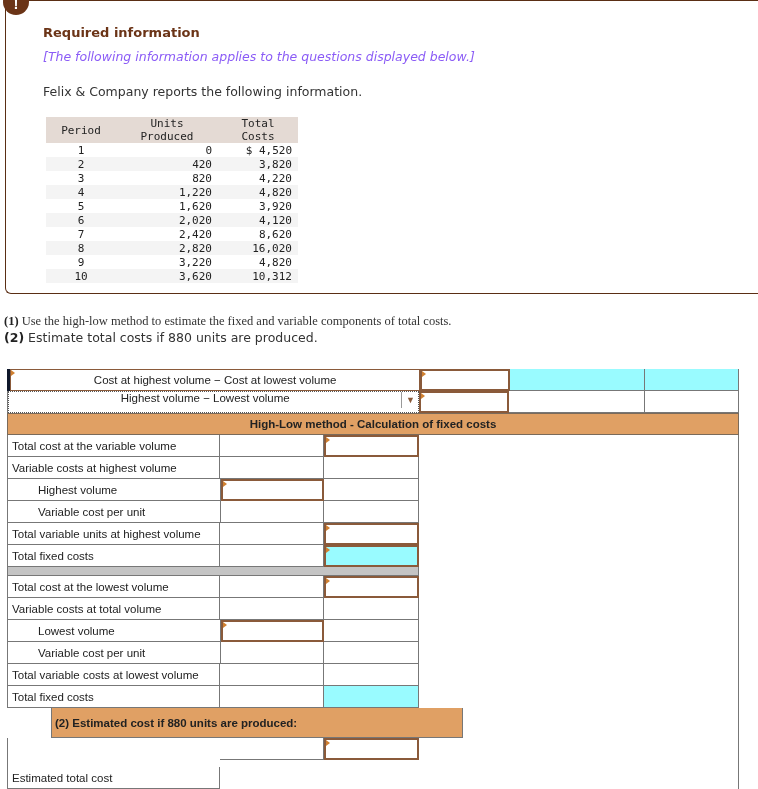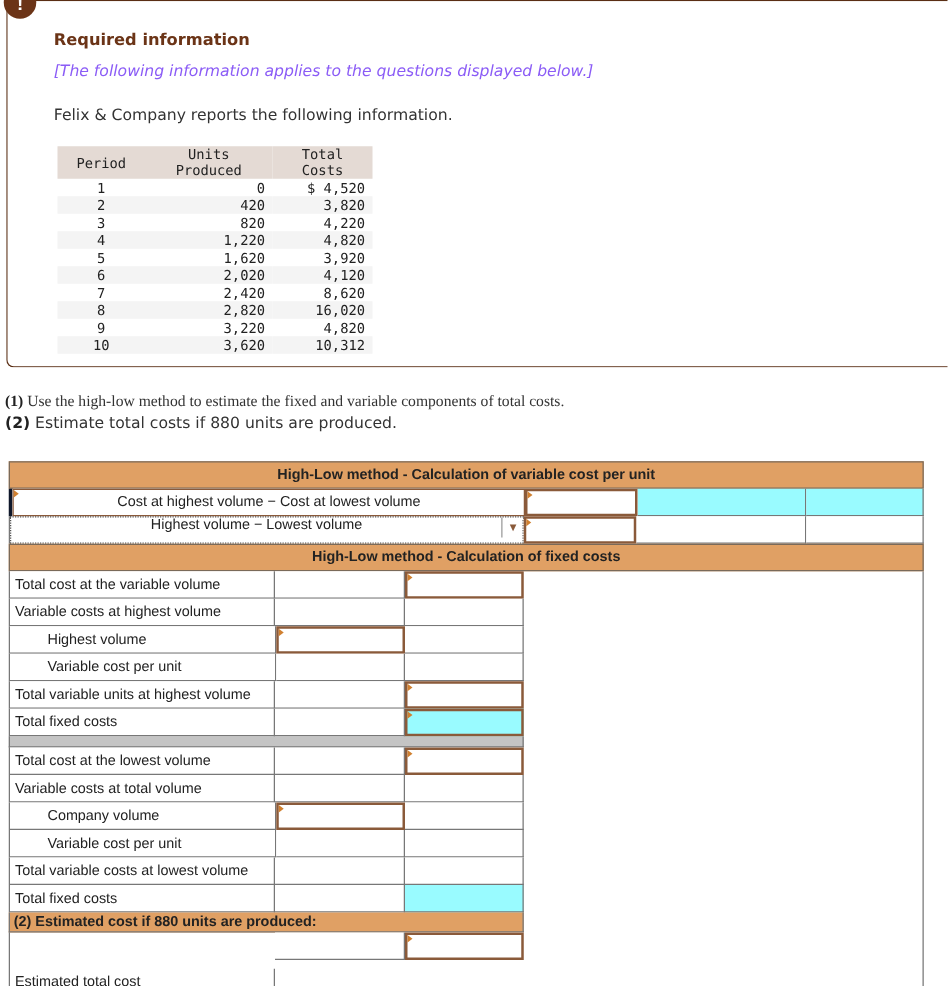--- a/index.html
+++ b/index.html
@@ -99,21 +99,20 @@
         <td class="c-units">3,620</td>
         <td class="c-costs">10,312</td>
       </tr>
   </tbody>
 </table>
 
 <div class="q1"><b>(1)</b><span> Use the high-low method to estimate the fixed and variable components of total costs.</span></div>
 <div class="q2"><b>(2)</b><span> Estimate total costs if 880 units are produced.</span></div>
 
 <div class="ws">
-  <div class="row hdr">High-Low method - Calculation of variable cost per unit</div>
 
   <div class="row" style="height:22px;border-left:3px solid #0f172a;">
     <div class="inp" style="width:412px;display:flex;align-items:center;justify-content:center;border:1px solid #8a5a3a;">
         <span>Cost at highest volume − Cost at lowest volume</span>
       </div>
     <div class="inp" style="width:90px;"></div>
     <div class="cell cyan" style="width:136px;"></div>
     <div class="cell cyan" style="width:94px;"></div>
   </div>
 
@@ -166,41 +165,41 @@
       <div class="cell label" style="width:213px;">Total cost at the lowest volume</div>
       <div class="cell" style="width:104px;"></div>
       <div class="inp" style="width:95px;"></div>
     </div>
     <div class="row" style="border-left:1px solid #777;width:412px;">
       <div class="cell label" style="width:213px;">Variable costs at total volume</div>
       <div class="cell" style="width:104px;"></div>
       <div class="cell" style="width:95px;"></div>
     </div>
     <div class="row" style="border-left:1px solid #777;width:412px;">
-      <div class="cell label indent" style="width:213px;">Company volume</div>
+      <div class="cell label indent" style="width:213px;">Lowest volume</div>
       <div class="inp" style="width:104px;"></div>
       <div class="cell" style="width:95px;"></div>
     </div>
     <div class="row" style="border-left:1px solid #777;width:412px;">
       <div class="cell label indent" style="width:213px;">Variable cost per unit</div>
       <div class="cell" style="width:104px;"></div>
       <div class="cell" style="width:95px;"></div>
     </div>
     <div class="row" style="border-left:1px solid #777;width:412px;">
       <div class="cell label" style="width:213px;">Total variable costs at lowest volume</div>
       <div class="cell" style="width:104px;"></div>
       <div class="cell" style="width:95px;"></div>
     </div>
     <div class="row" style="border-left:1px solid #777;width:412px;">
       <div class="cell label" style="width:213px;">Total fixed costs</div>
       <div class="cell" style="width:104px;"></div>
       <div class="cell cyan" style="width:95px;"></div>
     </div>
 
-    <div class="row" style="width:412px;height:16px;background:#e0a064;border-left:1px solid #777;border-right:1px solid #777;border-bottom:1px solid #777;box-sizing:border-box;align-items:center;padding-left:3px;font-weight:bold;">(2) Estimated cost if 880 units are produced:</div>
+    <div class="row" style="width:412px;height:30px;background:#e0a064;border-left:1px solid #777;border-right:1px solid #777;border-bottom:1px solid #777;box-sizing:border-box;align-items:center;padding-left:3px;font-weight:bold;margin-left:44px;">(2) Estimated cost if 880 units are produced:</div>
 
     <div class="row" style="border-left:1px solid #777;width:412px;">
       <div class="cell label" style="width:213px;margin-top:29px;">Estimated total cost</div>
       <div class="cell" style="width:104px;"></div>
       <div class="inp" style="width:95px;"></div>
     </div>
   </div>
 </div>
 
 </body></html>

